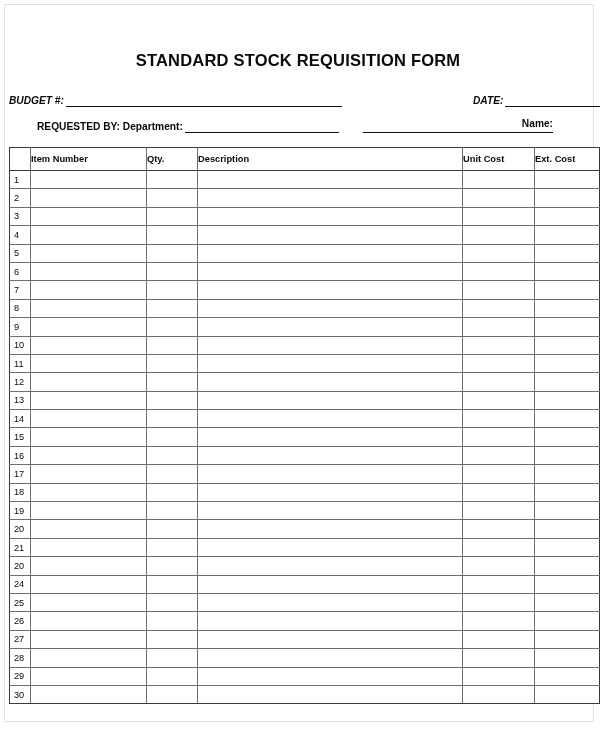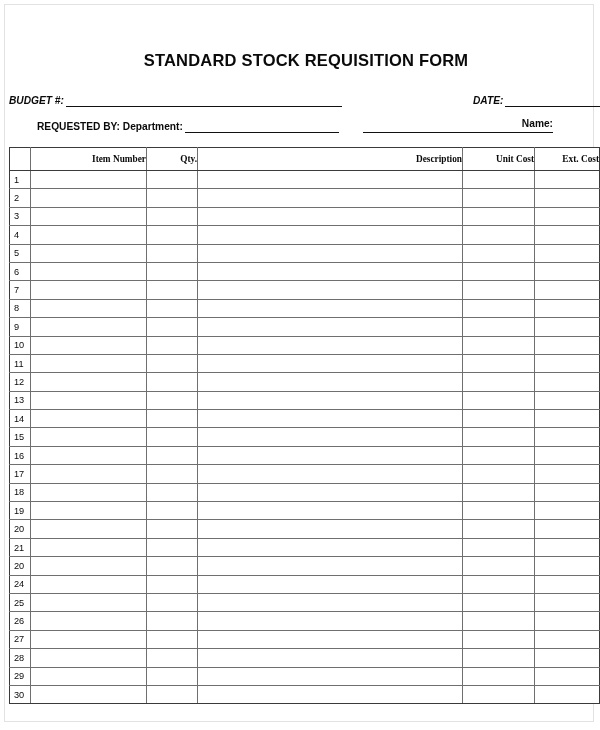--- a/index.html
+++ b/index.html
@@ -22,21 +22,21 @@
     width: 590px;
     height: 718px;
     border: 1px solid #e2e2e2;
     box-sizing: border-box;
     background: #ffffff;
   }
 
   
   .form-title {
     position: absolute;
-    left: 8px;
+    left: 0;
     top: 46px;
     width: 586px;
     text-align: center;
     font-size: 16.5px;
     font-weight: bold;
     letter-spacing: 0.2px;
     color: #0a0a0a;
   }
 
   
@@ -97,26 +97,25 @@
   .req-table th,
   .req-table td {
     border: 1px solid #6f6f6f;
     padding: 0;
     margin: 0;
   }
   .req-table thead th {
     height: 22px;
     font-size: 9.3px;
     font-weight: bold;
-    text-align: right;
+    text-align: left;
     vertical-align: middle;
     color: #0a0a0a;
     border-top: 1.4px solid #3a3a3a;
     border-bottom: 1.4px solid #3a3a3a;
-    font-family: Liberation Serif, serif;
   }
   .req-table thead th.col-num {
     border-left: 1.4px solid #3a3a3a;
   }
   .req-table thead th.col-ext {
     border-right: 1.4px solid #3a3a3a;
   }
   .req-table tbody td {
     height: 17.4px;
   }

